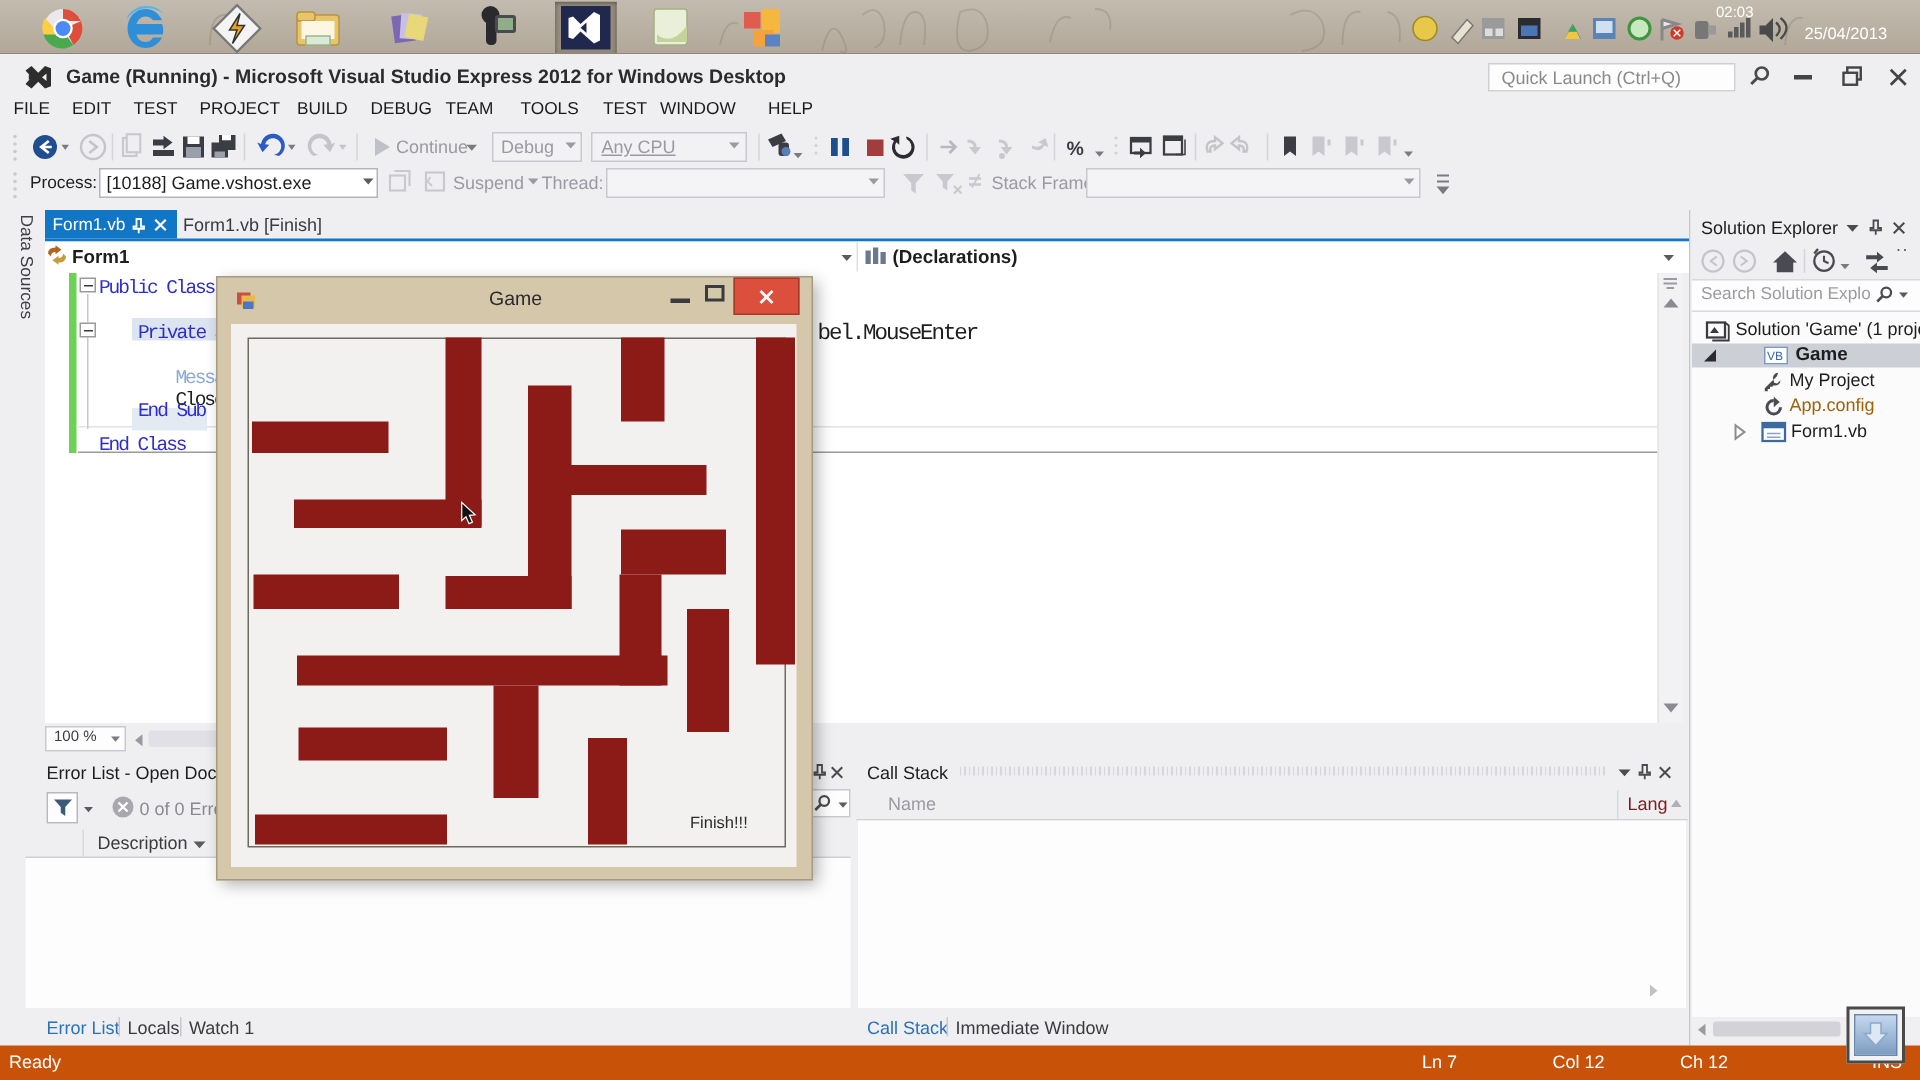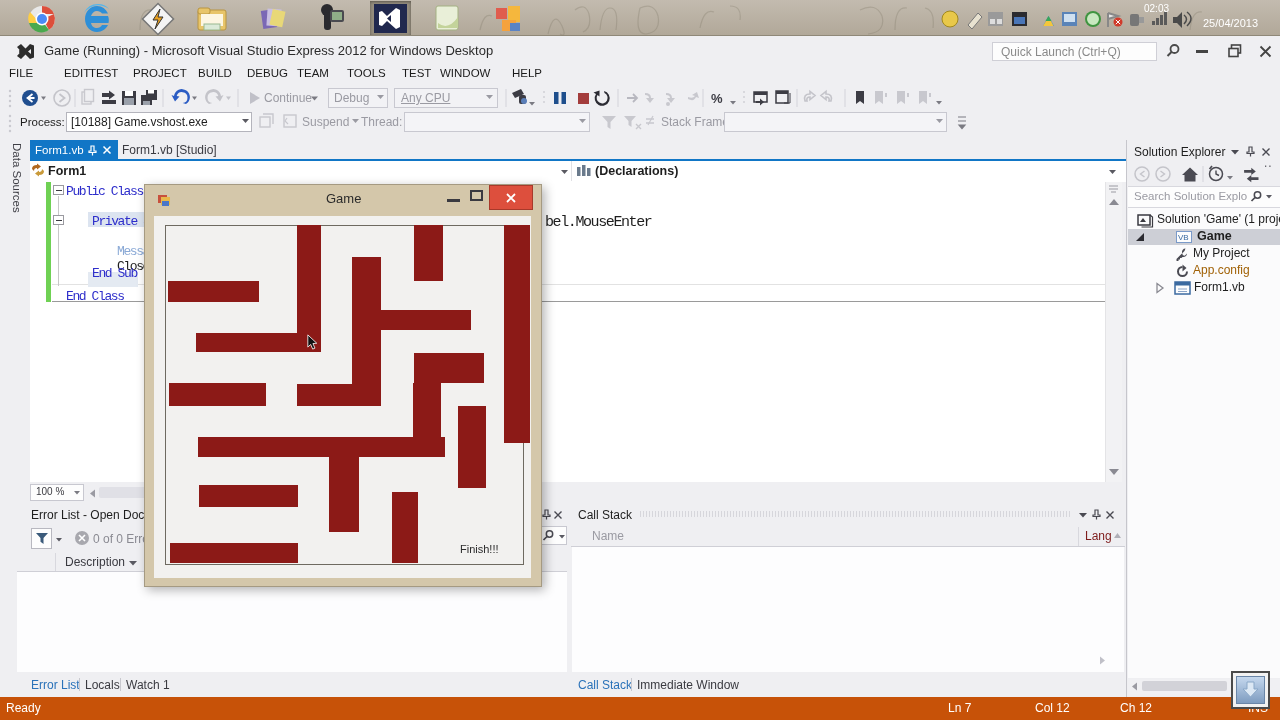--- a/index.html
+++ b/index.html
@@ -90,39 +90,39 @@
   <path d="M212 16 l3 0 l0 -4 l-3 0z M216 16 l3 0 l0 -7 l-3 0z M220 16 l3 0 l0 -10 l-3 0z M224 16 l3 0 l0 -13 l-3 0z" fill="#5a5a5a"></path>
   <path d="M233 8 l4 0 l5 -5 l0 16 l-5 -5 l-4 0 z" fill="#4a4a4a"></path>
     <path d="M244 6 q5 4 0 9 M247 3 q8 6 0 14" stroke="#4a4a4a" fill="none" stroke-width="1.5"></path>
 </svg>
 <div class="txt" style="left:1144px;top:3px;font-size:10px;color:#fff;">02:03</div>
 <div class="txt" style="left:1203px;top:17px;font-size:11px;color:#fff;">25/04/2013</div>
 
 <svg width="17" height="15" style="left:17px;top:44px;" viewBox="0 0 17 15">
   <path d="M0 3 l4 -3 l4.5 4.5 L13 0 l4 1.5 v12 L13 15 l-4.5 -4.5 L4 15 L0 12 l4 -4.5 z M11 7.5 l3 2.5 v-5 z M2.2 5.8 l2.6 1.7 l-2.6 1.7z" fill="#2d2d2d"></path>
 </svg>
-<div class="txt" style="left:44px;top:43px;font-size:13px;color:#2b2b2b;">Game (Running) - Microsoft Visual Studio Express 2012 for Windows Desktop</div>
+<div class="txt" style="left:44px;top:43px;font-size:13px;color:#2b2b2b;font-weight:bold;">Game (Running) - Microsoft Visual Studio Express 2012 for Windows Desktop</div>
 <div class="abs" style="left:992px;top:42px;width:165px;height:19px;background:#fdfdfd;border:1px solid #cfcfd6;"></div>
 <div class="txt" style="left:1001px;top:45px;font-size:12px;color:#8a8a8a;">Quick Launch (Ctrl+Q)</div>
 <svg width="15" height="15" style="left:1166px;top:43px;" viewBox="0 0 15 15">
   <circle cx="8.5" cy="6" r="4" fill="none" stroke="#4a4a4a" stroke-width="1.8"></circle>
   <path d="M5.5 9 L1.5 13" stroke="#4a4a4a" stroke-width="2"></path>
 </svg>
 <div class="abs" style="left:1196px;top:50px;width:12px;height:3px;background:#444;"></div>
 <svg width="14" height="14" style="left:1228px;top:44px;" viewBox="0 0 14 14">
   <rect x="3.5" y="1" width="9" height="8" fill="none" stroke="#444" stroke-width="1.6"></rect>
   <rect x="1" y="4.5" width="9" height="8" fill="#efeff2" stroke="#444" stroke-width="1.6"></rect>
 </svg>
 <svg width="13" height="13" style="left:1259px;top:45px;" viewBox="0 0 13 13">
   <path d="M1.5 1.5 L11.5 11.5 M11.5 1.5 L1.5 11.5" stroke="#444" stroke-width="1.8"></path>
 </svg>
 
 <div class="txt" style="top:67px;left:0;font-size:11.5px;color:#1b1b1b;">
   <span style="position:absolute;left:9px;">FILE</span>
-  <span style="position:absolute;left:48px;margin-left:16px;">EDIT</span>
+  <span style="position:absolute;left:48px;">EDIT</span>
   <span style="position:absolute;left:89px;">TEST</span>
   <span style="position:absolute;left:133px;">PROJECT</span>
   <span style="position:absolute;left:198px;">BUILD</span>
   <span style="position:absolute;left:247px;">DEBUG</span>
   <span style="position:absolute;left:297px;">TEAM</span>
   <span style="position:absolute;left:347px;">TOOLS</span>
   <span style="position:absolute;left:402px;">TEST</span>
   <span style="position:absolute;left:440px;">WINDOW</span>
   <span style="position:absolute;left:512px;">HELP</span>
 </div>
@@ -296,21 +296,21 @@
 <div class="txt" style="left:11px;top:143px;font-size:11.5px;color:#3f3f46;transform-origin:0 0;transform:rotate(90deg) translateY(-100%);writing-mode:horizontal-tb;">Data Sources</div>
 
 <div class="abs" style="left:30px;top:140px;width:88px;height:19px;background:#1176c6;"></div>
 <div class="txt" style="left:35px;top:144px;font-size:11.5px;color:#fff;">Form1.vb</div>
 <svg width="9" height="11" style="left:88px;top:145px;" viewBox="0 0 9 11">
     <path d="M3 1 l3 0 l0 5 l2 0 l0 1.5 l-7 0 l0 -1.5 l2 0 z M4.5 7.5 l0 3" stroke="#fff" stroke-width="1.2" fill="none"></path>
   </svg>
 <svg width="10" height="10" style="left:102px;top:145px;" viewBox="0 0 10 10">
     <path d="M1.5 1.5 l7 7 m0 -7 l-7 7" stroke="#fff" stroke-width="1.5"></path>
   </svg>
-<div class="txt" style="left:122px;top:143px;font-size:12px;color:#3a3a40;">Form1.vb [Studio]</div>
+<div class="txt" style="left:122px;top:143px;font-size:12px;color:#3a3a40;">Form1.vb [Finish]</div>
 <div class="abs" style="left:30px;top:158.5px;width:1096px;height:2px;background:#1176c6;"></div>
 
 <div class="abs" style="left:30px;top:160.5px;width:1096px;height:21.5px;background:#fff;"></div>
 <svg width="14" height="12" style="left:31px;top:164px;" viewBox="0 0 14 12">
   <path d="M1 5 q0 -4 5 -4 l0 -1.5 l4 3 l-4 3 l0 -1.5 q-3 0 -3 3z" fill="#b06820"></path>
   <path d="M13 7 q0 4 -5 4 l0 1.5 l-4 -3 l4 -3 l0 1.5 q3 0 3 -3z" fill="#c99a3a"></path>
 </svg>
 <div class="txt" style="left:48px;top:164px;font-size:12.5px;font-weight:bold;color:#1e1e1e;">Form1</div>
 <svg width="10" height="10" style="left:560px;top:168px;">
     <path d="M1 2 l7 0 l-3.5 4 z" fill="#5a5a62"></path>

